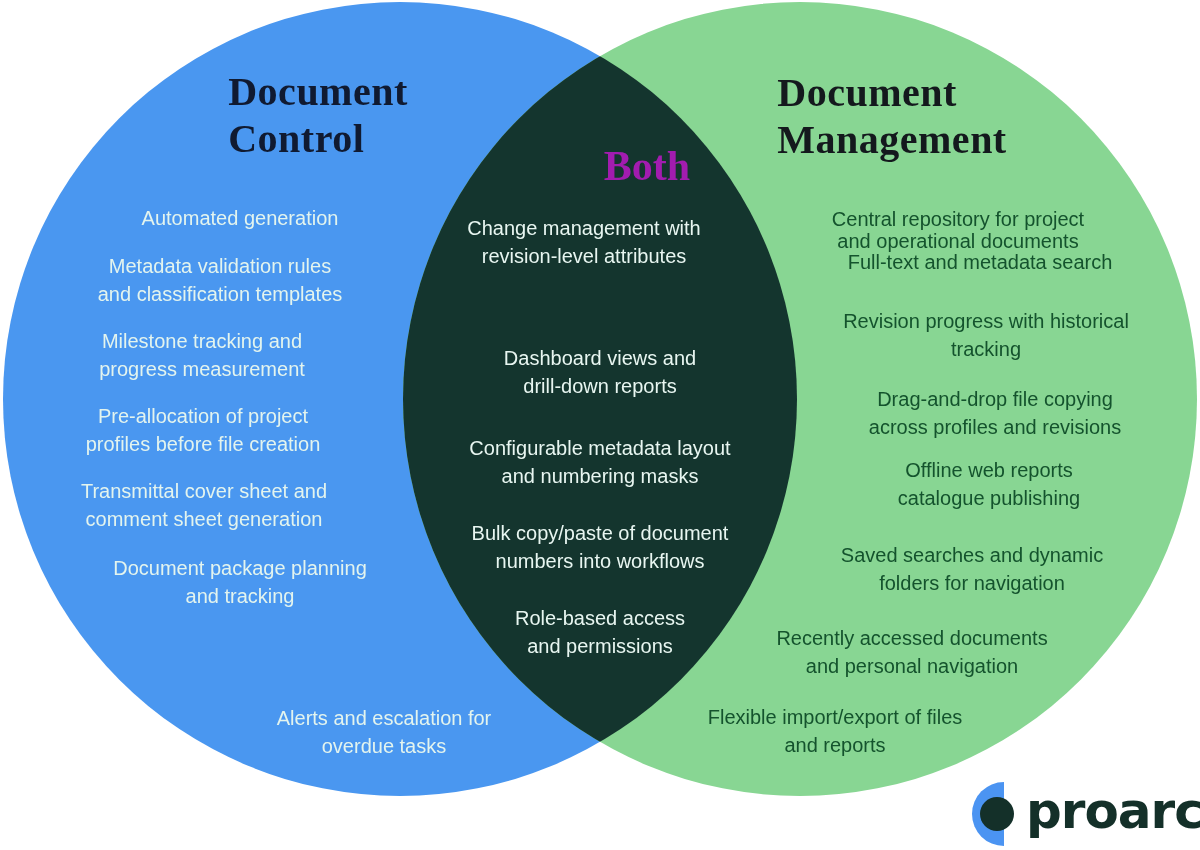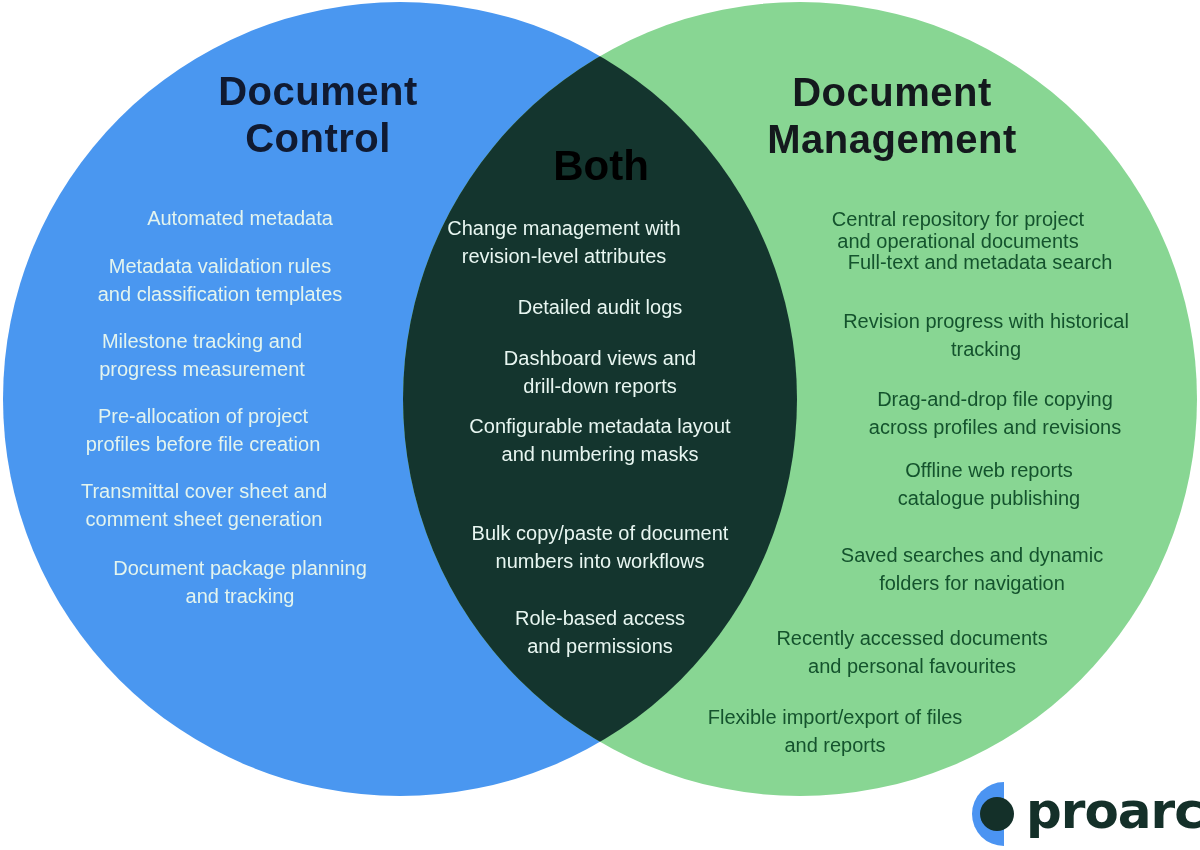--- a/index.html
+++ b/index.html
@@ -30,37 +30,37 @@
     line-height: 28px;
     font-weight: 400;
   }
   .left-item  { color: #e3f4ee; }
   .mid-item   { color: #e8f6f1; }
   .right-item { color: #14532d; }
   .tight { line-height: 22px; }
   .title {
     position: absolute;
     transform: translateX(-50%);
-    text-align: center;
     white-space: pre-line;
     width: max-content;
-    font-family: Liberation Sans, sans-serif;
+    font-family: Liberation Serif, serif;
     font-weight: bold;
   }
   .circle-title {
     font-size: 40px;
     line-height: 47px;
     letter-spacing: 0.5px;
   }
   .left-title  { color: #101a31; }
   .right-title { color: #14191d; }
   .both-title {
     font-size: 42px;
     line-height: 52px;
-    color: #000000;
+    color: #a21caf;
+    margin-left: 46px;
   }
   .logo {
     position: absolute;
     left: 972px;
     top: 782px;
     display: flex;
     align-items: center;
     gap: 12px;
   }
   .logo-icon {
@@ -113,57 +113,58 @@
     <circle cx="800" cy="399" r="397" fill="#88d693"></circle>
     <circle cx="800" cy="399" r="397" fill="#14352e" clip-path="url(#leftClip)"></circle>
   </svg>
 
   <div class="title circle-title left-title" style="left:318px; top:68px">Document
 Control</div>
   <div class="title circle-title right-title" style="left:892px; top:69px">Document
 Management</div>
   <div class="title both-title" style="left:601px; top:140px">Both</div>
 
-  <div class="item left-item" style="left:240px; top:204px">Automated metadata</div>
+  <div class="item left-item" style="left:240px; top:204px">Automated generation</div>
   <div class="item left-item" style="left:220px; top:252px">Metadata validation rules
 and classification templates</div>
   <div class="item left-item" style="left:202px; top:327px">Milestone tracking and
 progress measurement</div>
   <div class="item left-item" style="left:203px; top:402px">Pre-allocation of project
 profiles before file creation</div>
   <div class="item left-item" style="left:204px; top:477px">Transmittal cover sheet and
 comment sheet generation</div>
   <div class="item left-item" style="left:240px; top:554px">Document package planning
 and tracking</div>
+  <div class="item left-item" style="left:384px; top:704px">Alerts and escalation for
+overdue tasks</div>
 
-  <div class="item mid-item" style="left:564px; top:214px">Change management with
+  <div class="item mid-item" style="left:584px; top:214px">Change management with
 revision-level attributes</div>
-  <div class="item mid-item" style="left:600px; top:293px">Detailed audit logs</div>
   <div class="item mid-item" style="left:600px; top:344px">Dashboard views and
 drill-down reports</div>
-  <div class="item mid-item" style="left:600px; top:412px">Configurable metadata layout
+  <div class="item mid-item" style="left:600px; top:434px">Configurable metadata layout
 and numbering masks</div>
   <div class="item mid-item" style="left:600px; top:519px">Bulk copy/paste of document
 numbers into workflows</div>
   <div class="item mid-item" style="left:600px; top:604px">Role-based access
 and permissions</div>
 
   <div class="item right-item tight" style="left:958px; top:208px">Central repository for project
 and operational documents</div>
   <div class="item right-item" style="left:980px; top:248px">Full-text and metadata search</div>
   <div class="item right-item" style="left:986px; top:307px">Revision progress with historical
 tracking</div>
   <div class="item right-item" style="left:995px; top:385px">Drag-and-drop file copying
 across profiles and revisions</div>
   <div class="item right-item" style="left:989px; top:456px">Offline web reports
 catalogue publishing</div>
   <div class="item right-item" style="left:972px; top:541px">Saved searches and dynamic
 folders for navigation</div>
   <div class="item right-item" style="left:912px; top:624px">Recently accessed documents
-and personal favourites</div>
+and personal navigation</div>
   <div class="item right-item" style="left:835px; top:703px">Flexible import/export of files
 and reports</div>
 
   <div class="logo">
     <span class="logo-icon">
       <span class="logo-half"></span>
       <span class="logo-dot"></span>
     </span>
     <span class="logo-text">proarc</span>
   </div>

